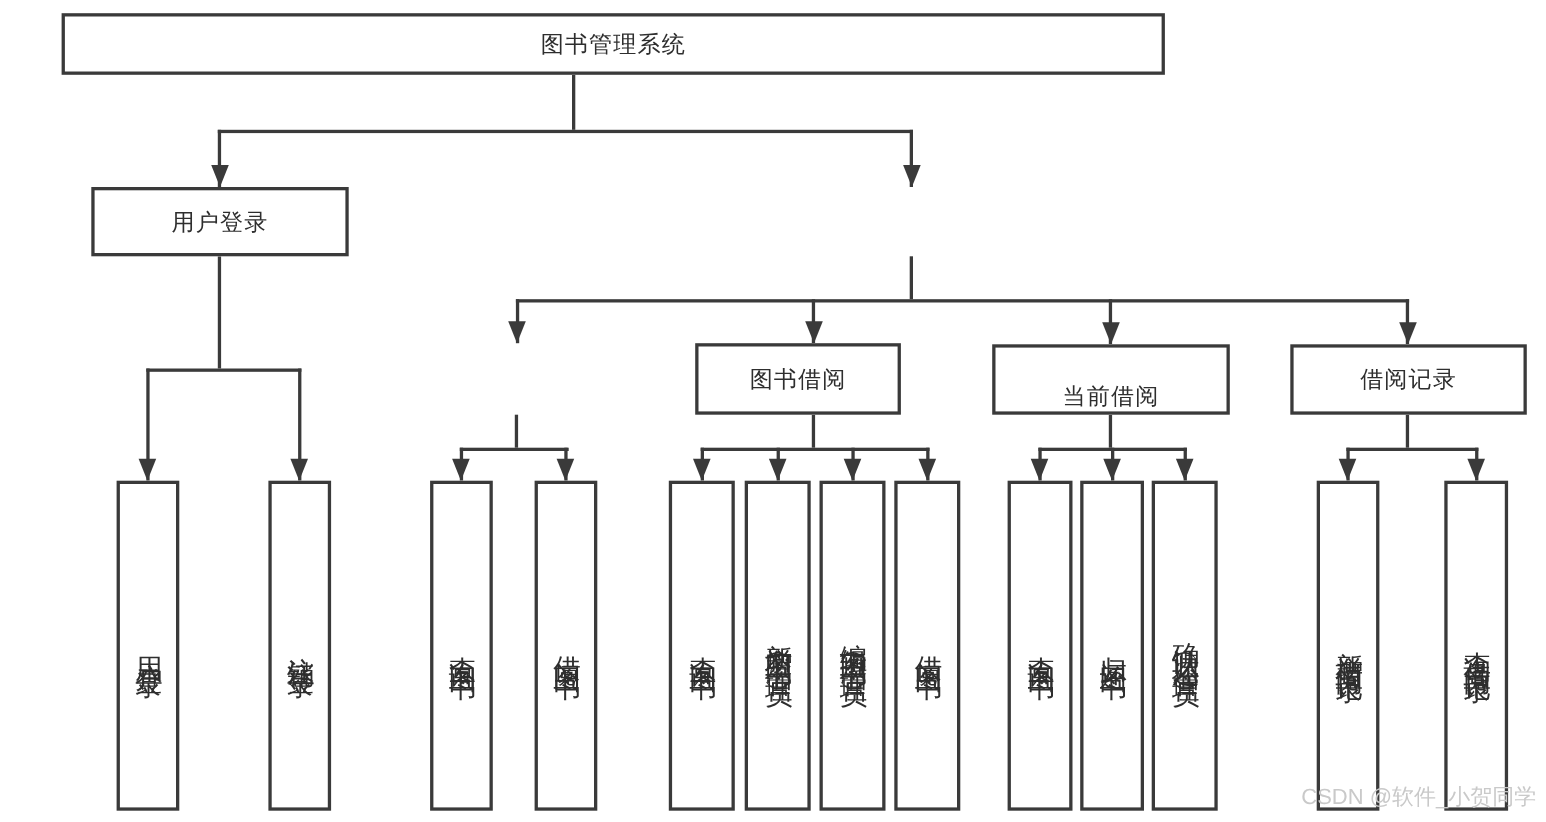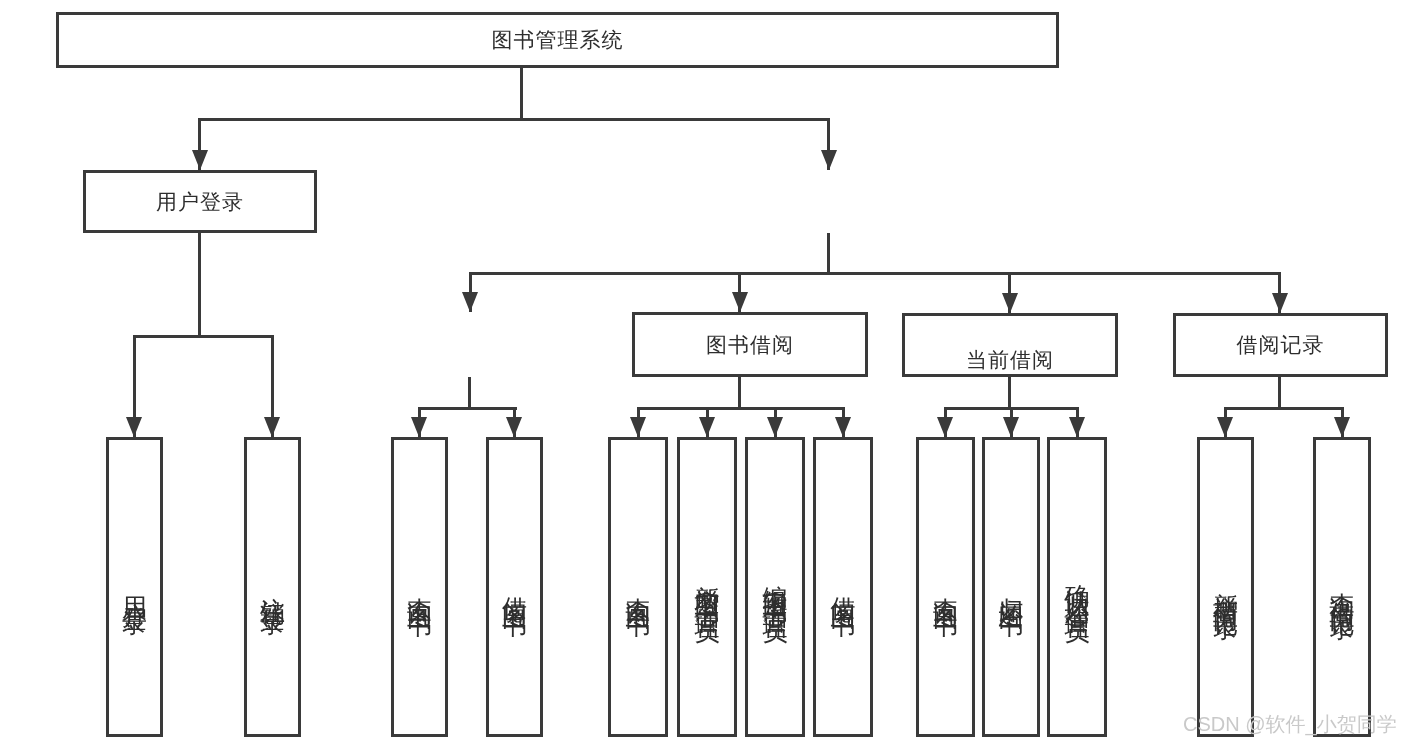--- a/index.html
+++ b/index.html
@@ -141,21 +141,21 @@
   <div class="arrowhead" style="left:1334px; top:417px;"></div>
 
   <div class="hbox" style="left:20px; top:12px; width:1003px; height:56px;margin-left:36px;">
     <span>图书管理系统</span>
   </div>
 
   <div class="hbox" style="left:83px; top:170px; width:234px; height:63px;">
     <span>用户登录</span>
   </div>
 
-  <div class="hbox" style="left:632px; top:312px; width:236px; height:65px;font-family:Liberation Mono, monospace;">
+  <div class="hbox" style="left:632px; top:312px; width:187px; height:65px;font-family:Liberation Mono, monospace;">
     <span>图书借阅</span>
   </div>
   <div class="hbox" style="left:902px; top:313px; width:216px; height:64px;align-items:flex-end;">
     <span>当前借阅</span>
   </div>
   <div class="hbox" style="left:1173px; top:313px; width:215px; height:64px;">
     <span>借阅记录</span>
   </div>
 
   <div class="vbox" style="left:106px; width:57px;">

